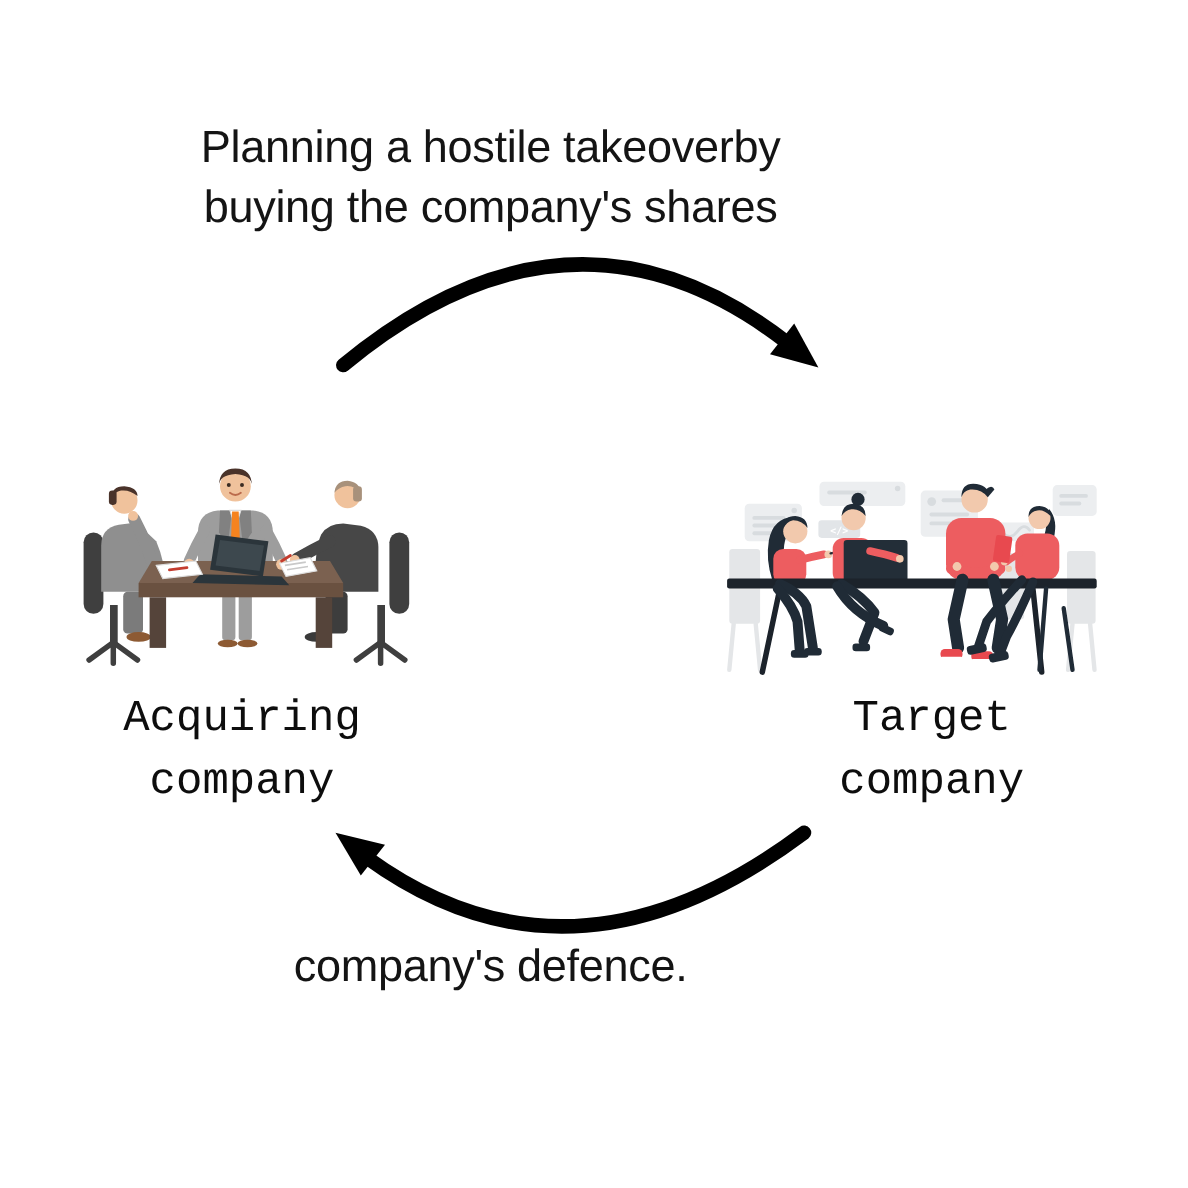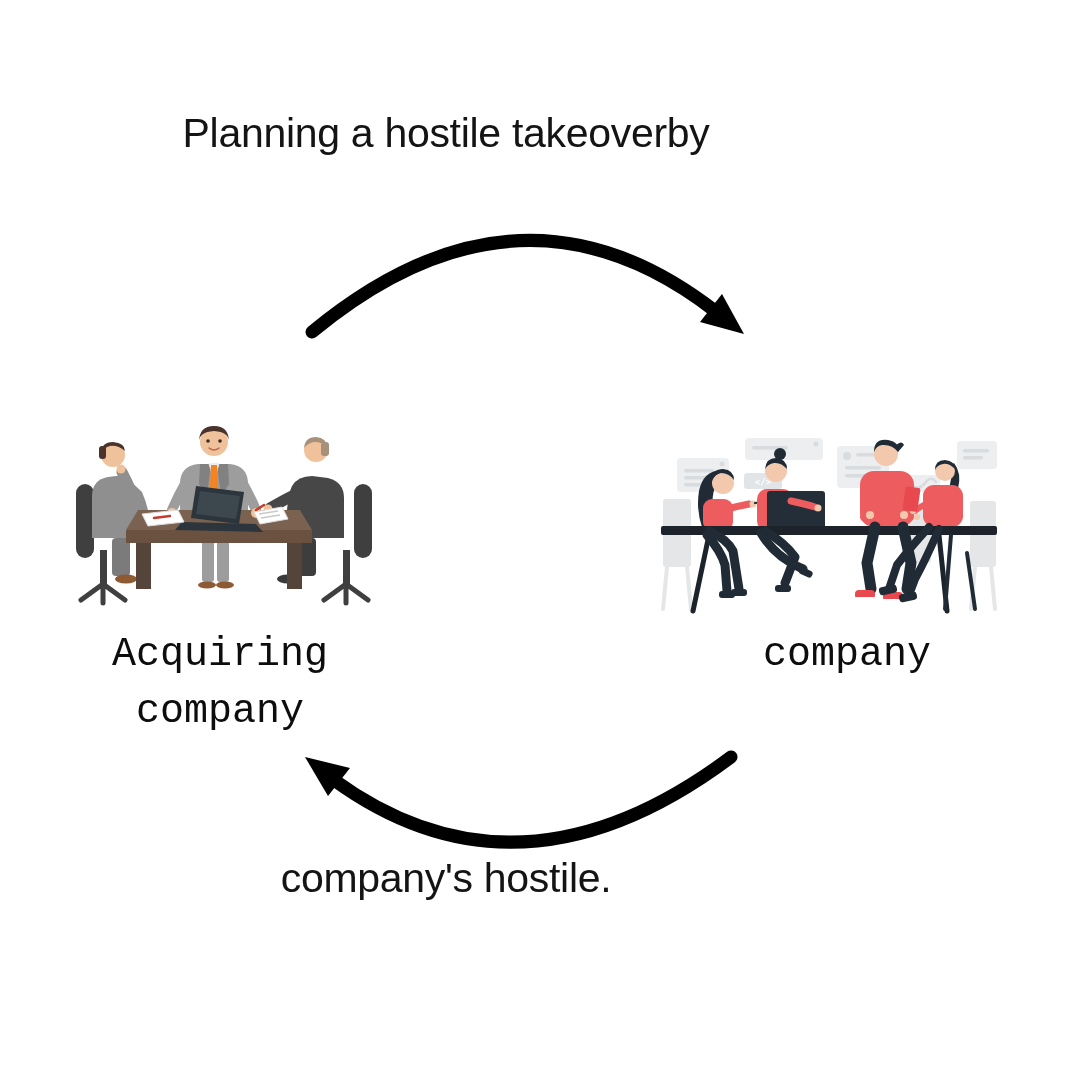--- a/index.html
+++ b/index.html
@@ -87,20 +87,21 @@
       <polygon class="arrow-head" points="744,334 700,322 722,294"></polygon>
     </g>
     <g>
       <path class="arrow-path" d="M731 757 Q520 915 334 780"></path>
       <polygon class="arrow-head" points="305,757 350,768 328,796"></polygon>
     </g>
   </svg>
 
   <div class="caption caption-top">
     <span class="cap-line">Planning a hostile takeoverby</span>
+    <span class="cap-line">buying the company's shares</span>
   </div>
 
   <figure class="fig fig-left">
     <svg viewBox="0 0 330 220">
       <g>
         <rect class="aq-chair" x="16" y="86" width="18" height="74" rx="9"></rect>
         <rect class="aq-chair" x="40" y="152" width="7" height="36"></rect>
         <path class="aq-chair-leg" d="M43 186 L21 202 M43 186 L43 205 M43 186 L65 202"></path>
       </g>
       <g>
@@ -286,20 +287,21 @@
         <path class="tg-thin-dark" d="M294 110 L288 184 M310 128 L318 184"></path>
       </g>
     </svg>
   </figure>
 
   <div class="label label-left">
     <span class="label-line">Acquiring</span>
     <span class="label-line">company</span>
   </div>
   <div class="label label-right">
+    <span class="label-line">Target</span>
     <span class="label-line">company</span>
   </div>
 
   <div class="caption caption-bottom">
-    <span class="cap-line">company's hostile.</span>
+    <span class="cap-line">company's defence.</span>
   </div>
 
 </div>
 
 </body></html>

